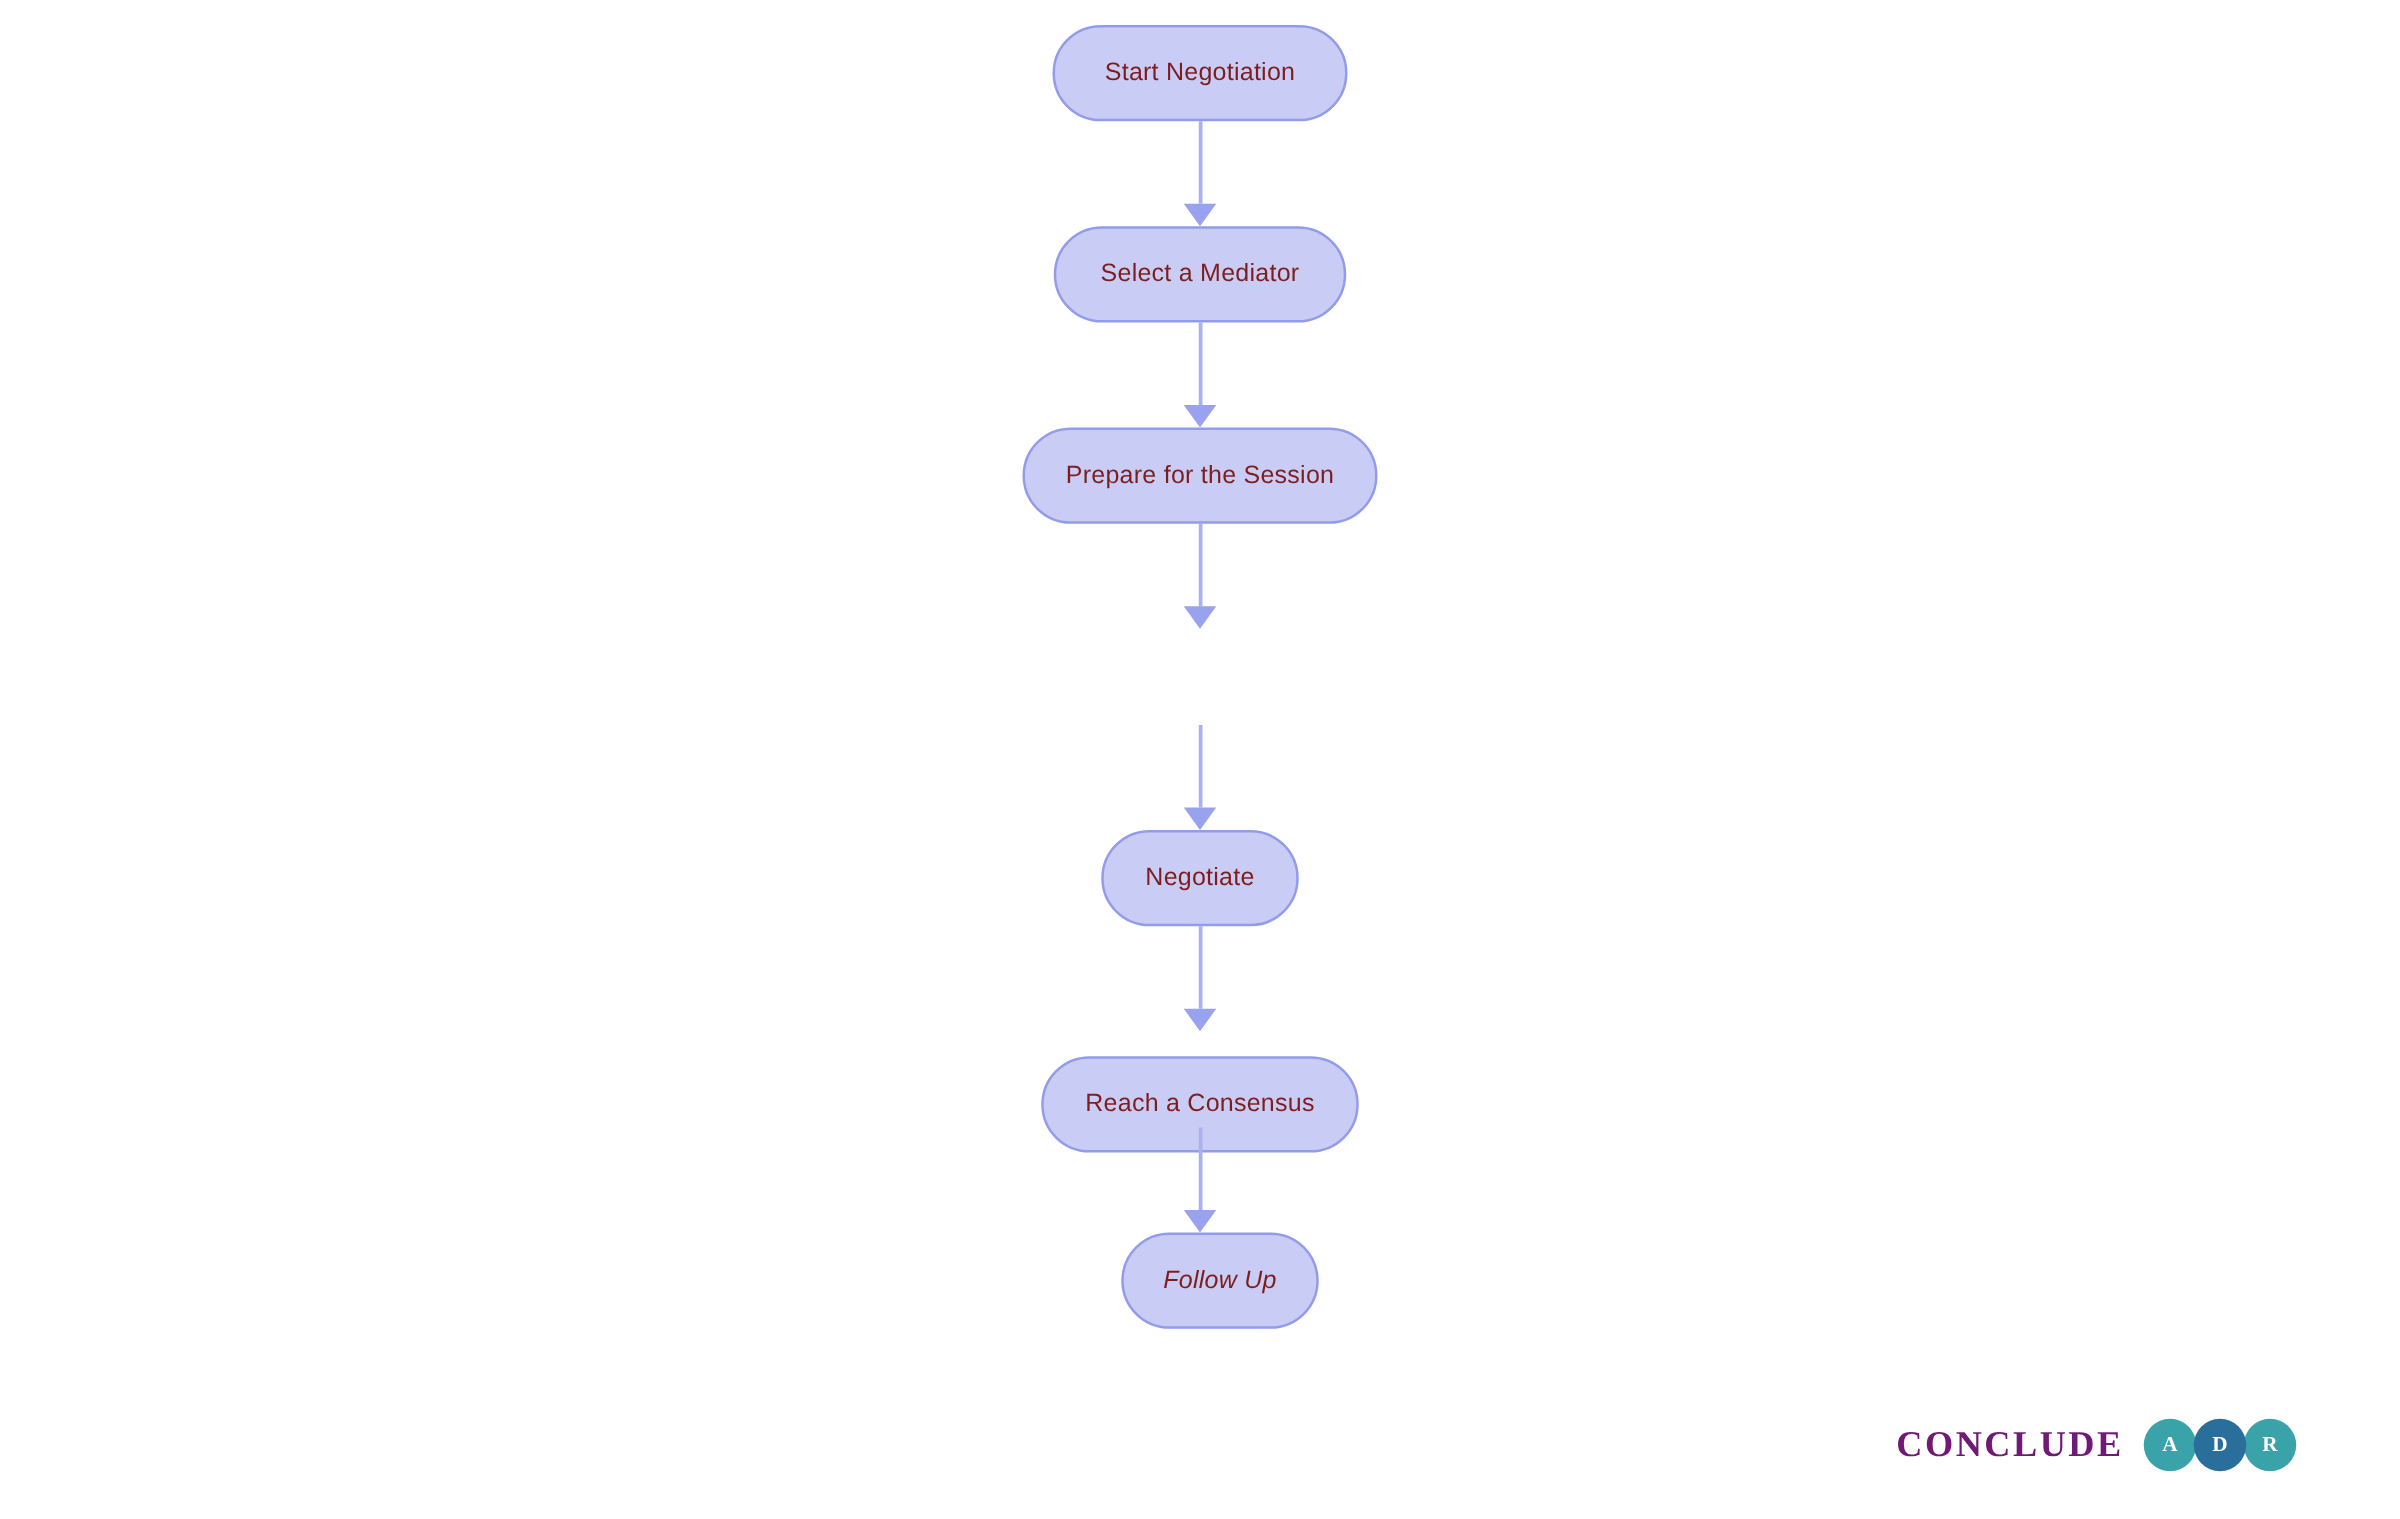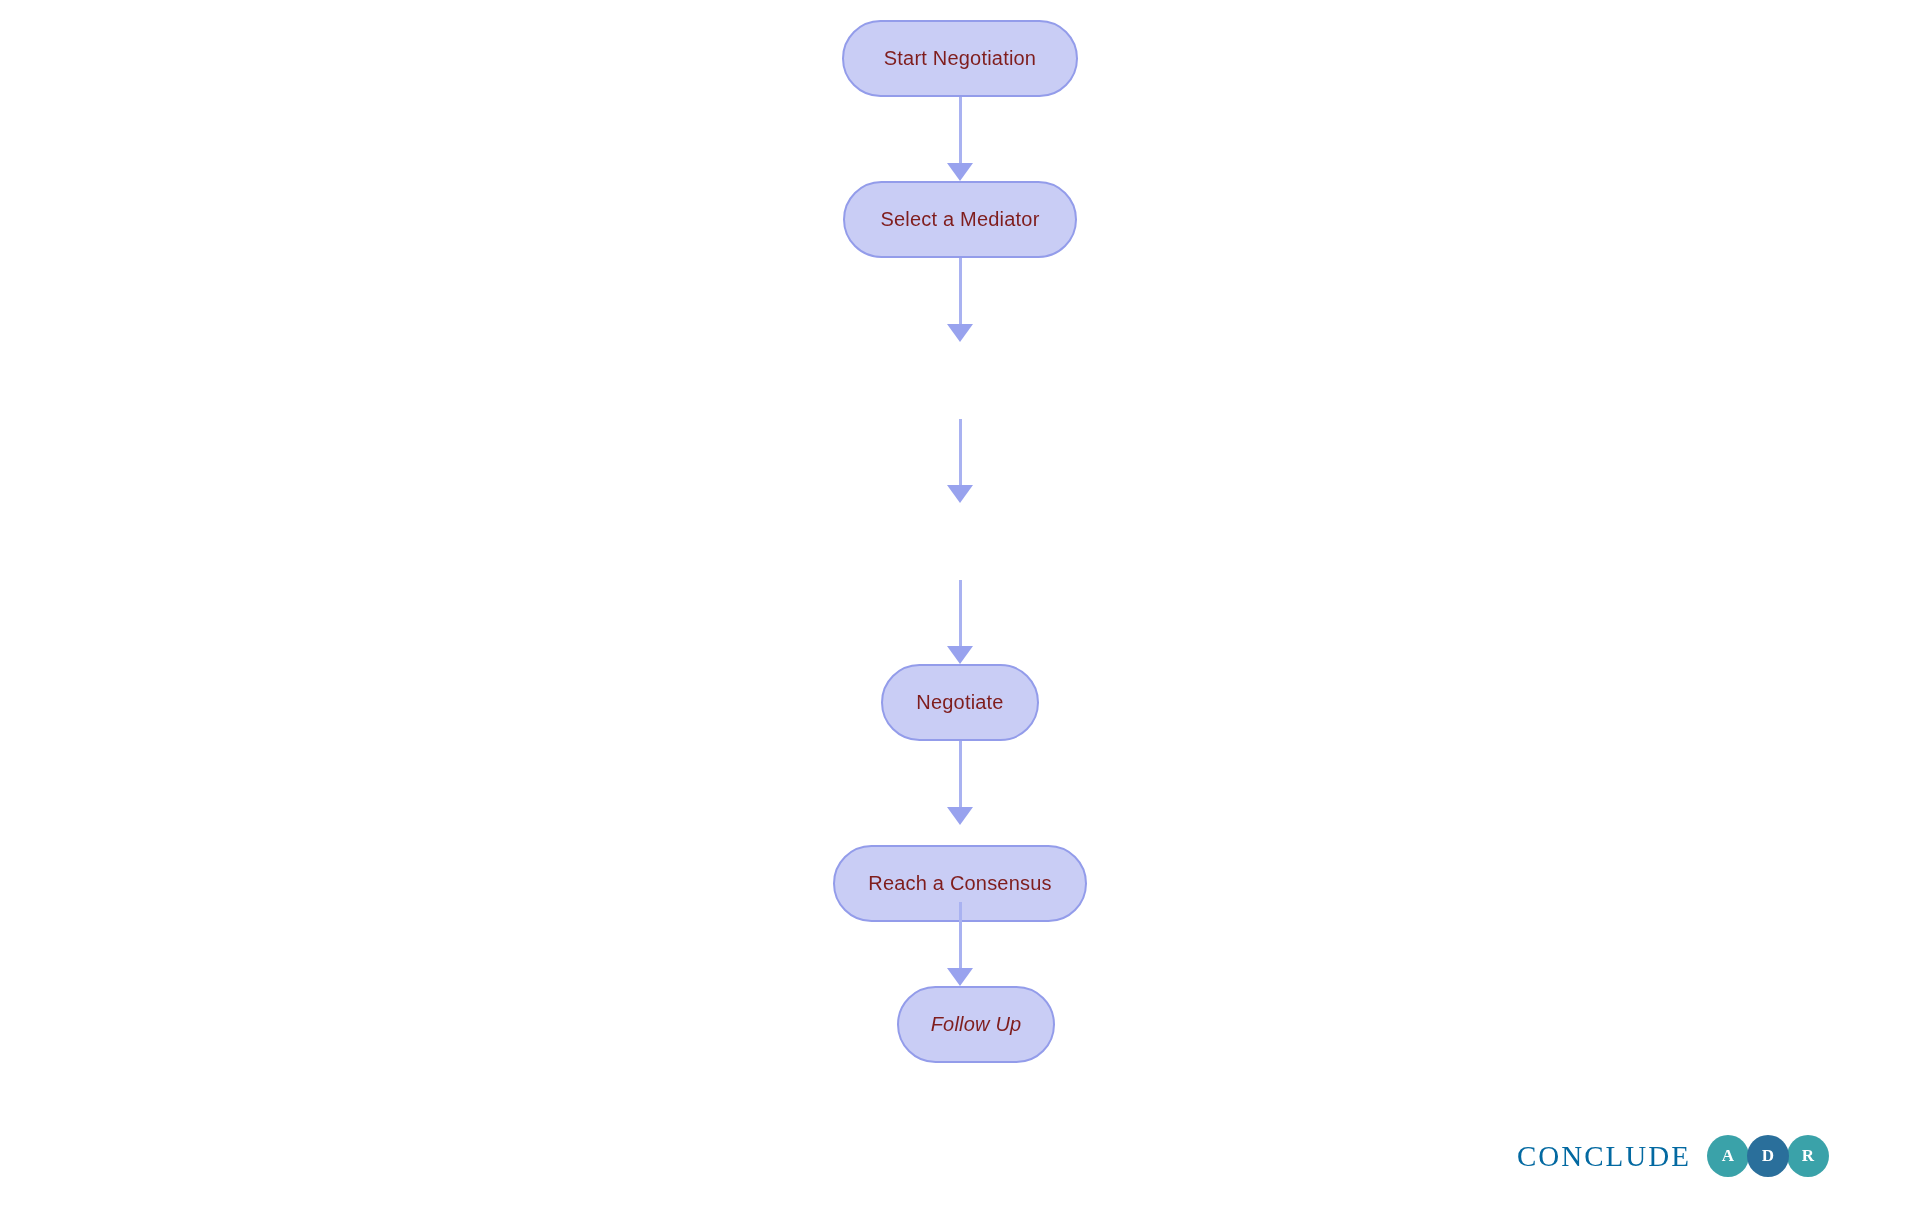--- a/index.html
+++ b/index.html
@@ -64,24 +64,24 @@
   .logo {
     position: absolute;
     left: 1517px;
     top: 1135px;
     height: 42px;
     display: flex;
     align-items: center;
   }
   .logo-wordmark {
     font-family: "Liberation Serif", serif;
-    font-weight: normal;
+    font-weight: bold;
     font-size: 29px;
     letter-spacing: 2px;
-    color: #0369a1;
+    color: #701a75;
     line-height: 42px;
   }
   .logo-circles {
     position: relative;
     margin-left: 16px;
     width: 122px;
     height: 42px;
   }
   .logo-circle {
     position: absolute;
@@ -117,20 +117,23 @@
 
   <div class="node n2">
     <span>Select a Mediator</span>
   </div>
 
   <div class="arrow a2">
     <div class="line"></div>
     <div class="head"></div>
   </div>
 
+  <div class="node n3">
+    <span>Prepare for the Session</span>
+  </div>
 
   <div class="arrow a3">
     <div class="line"></div>
     <div class="head"></div>
   </div>
 
 
   <div class="arrow a4">
     <div class="line"></div>
     <div class="head"></div>

